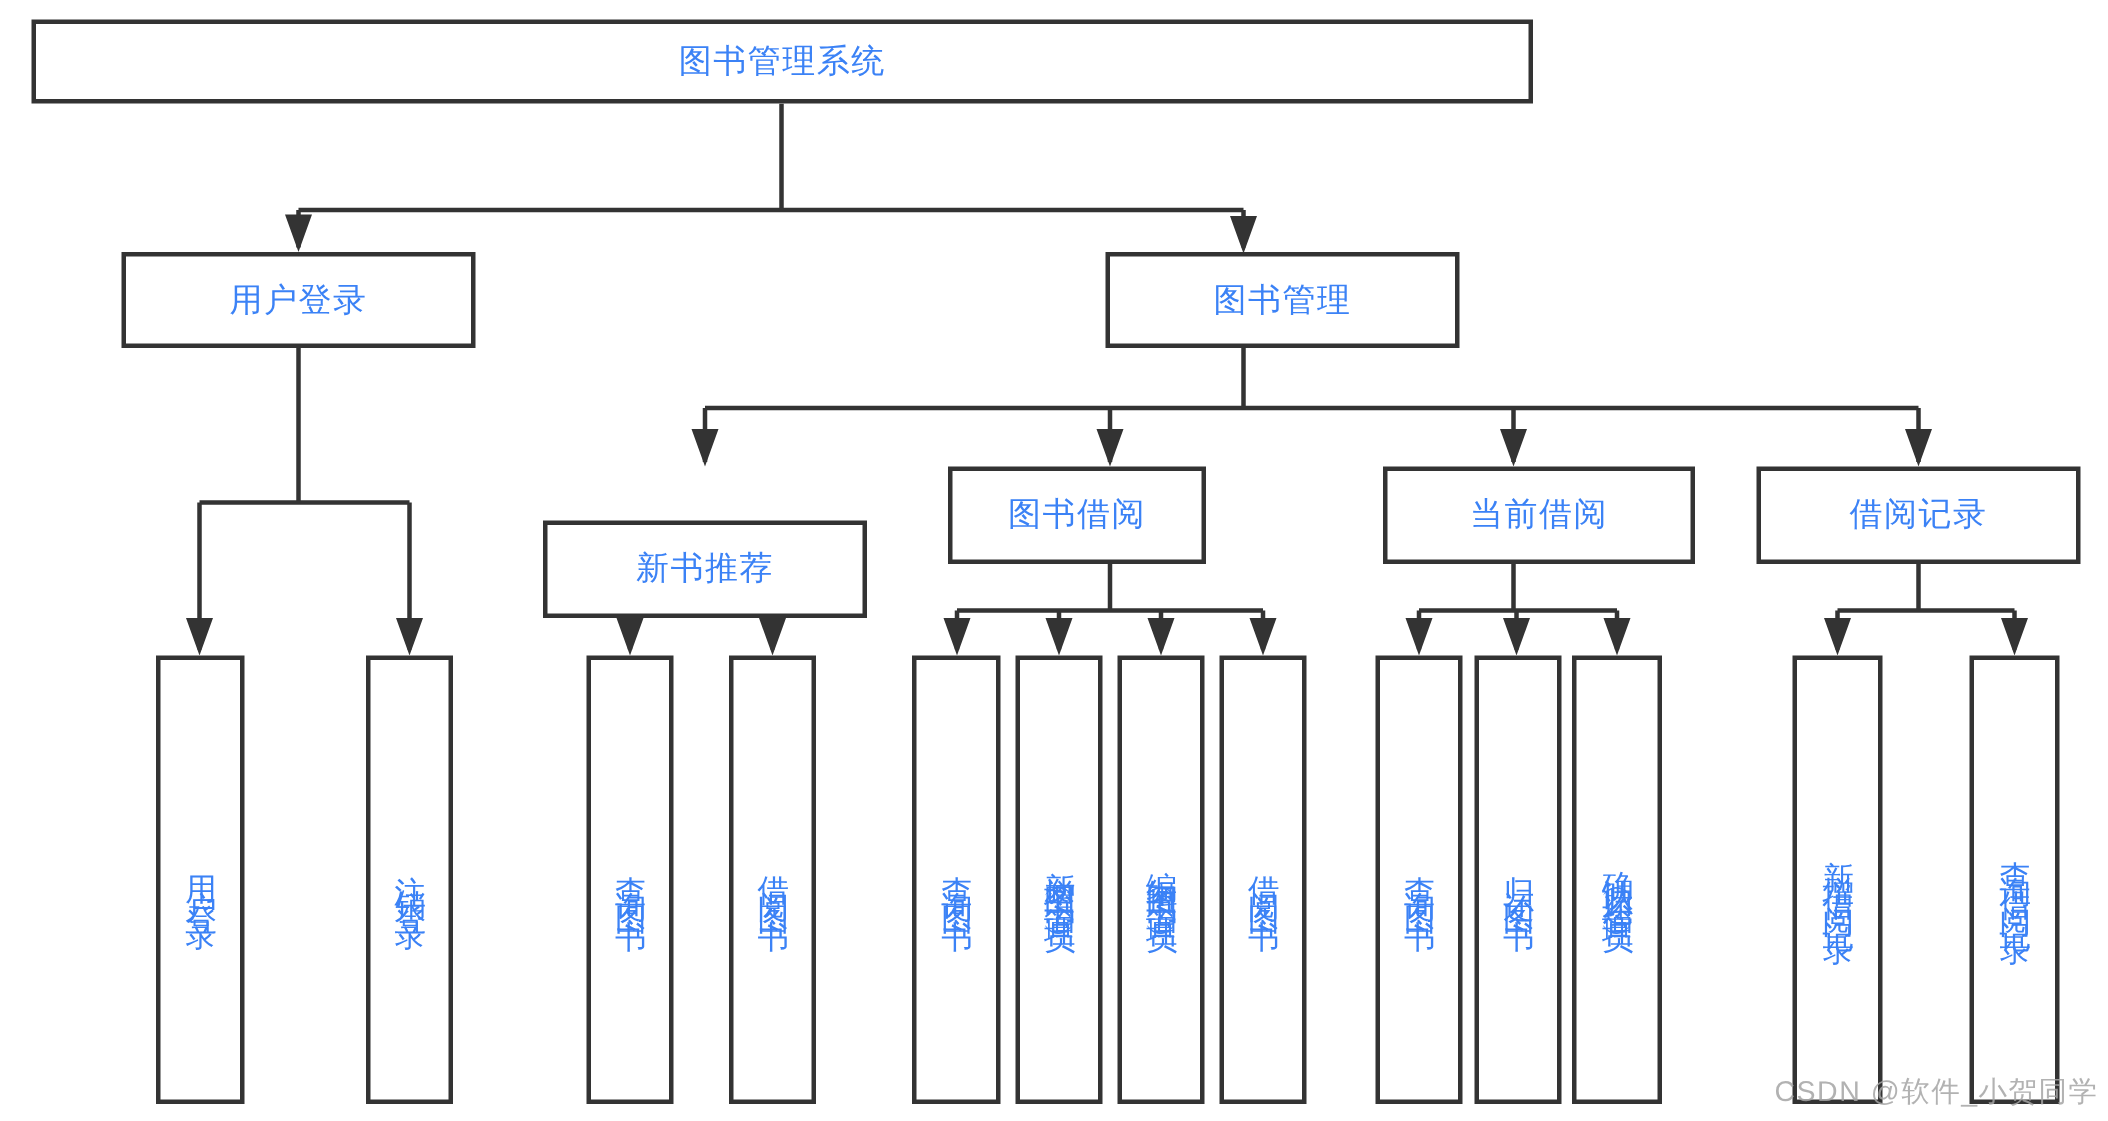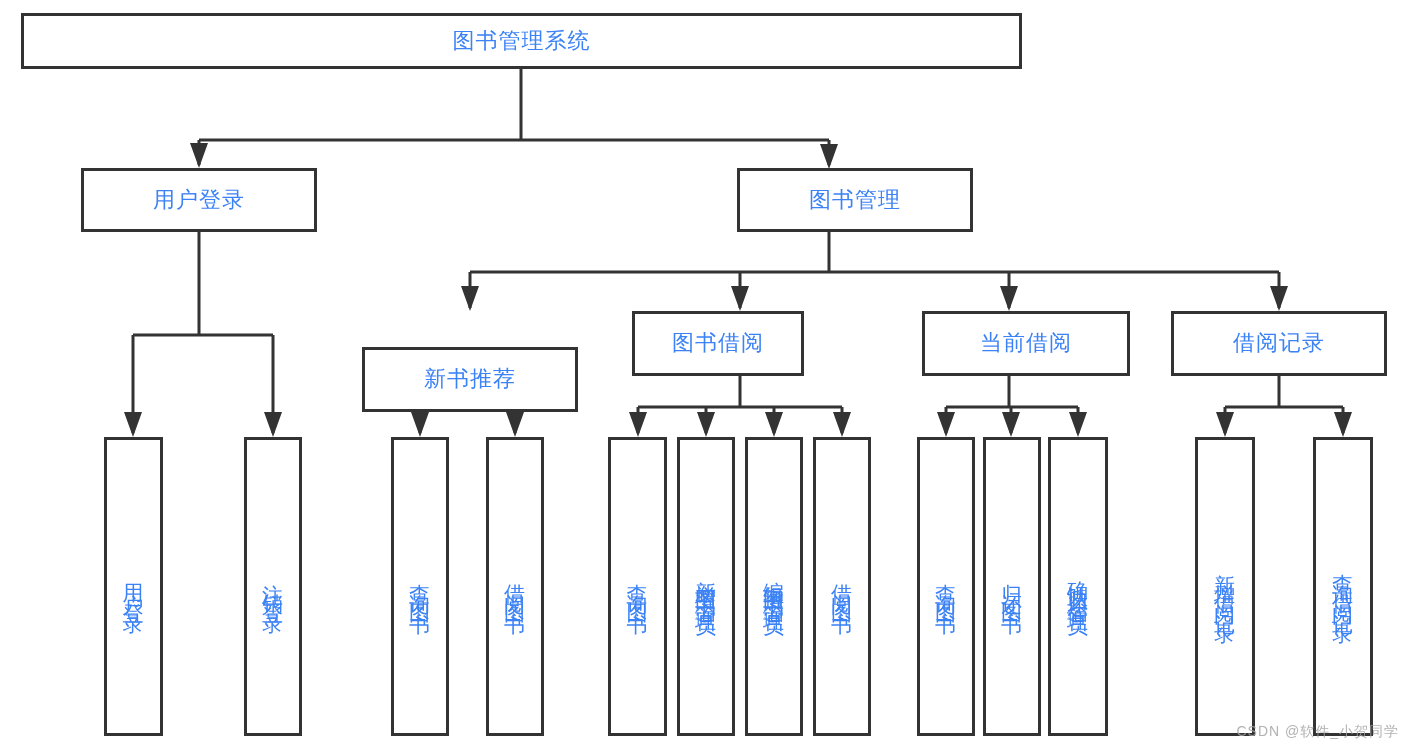--- a/index.html
+++ b/index.html
@@ -66,21 +66,21 @@
   .lf8  { left: 813px;  width: 58px; }
   .lf9  { left: 917px;  width: 58px; }
   .lf10 { left: 983px;  width: 58px; }
   .lf11 { left: 1048px; width: 60px; }
   .lf12 { left: 1195px; width: 60px; }
   .lf13 { left: 1313px; width: 60px; }
   .watermark {
     position: absolute;
     right: 6px;
     bottom: 6px;
-    font-size: 14px;
+    font-size: 19px;
     color: rgba(164,164,164,0.85);
     letter-spacing: 1px;
     white-space: nowrap;
     z-index: 5;
   }
 </style>
 </head>
 <body>
 
 <div class="canvas">

